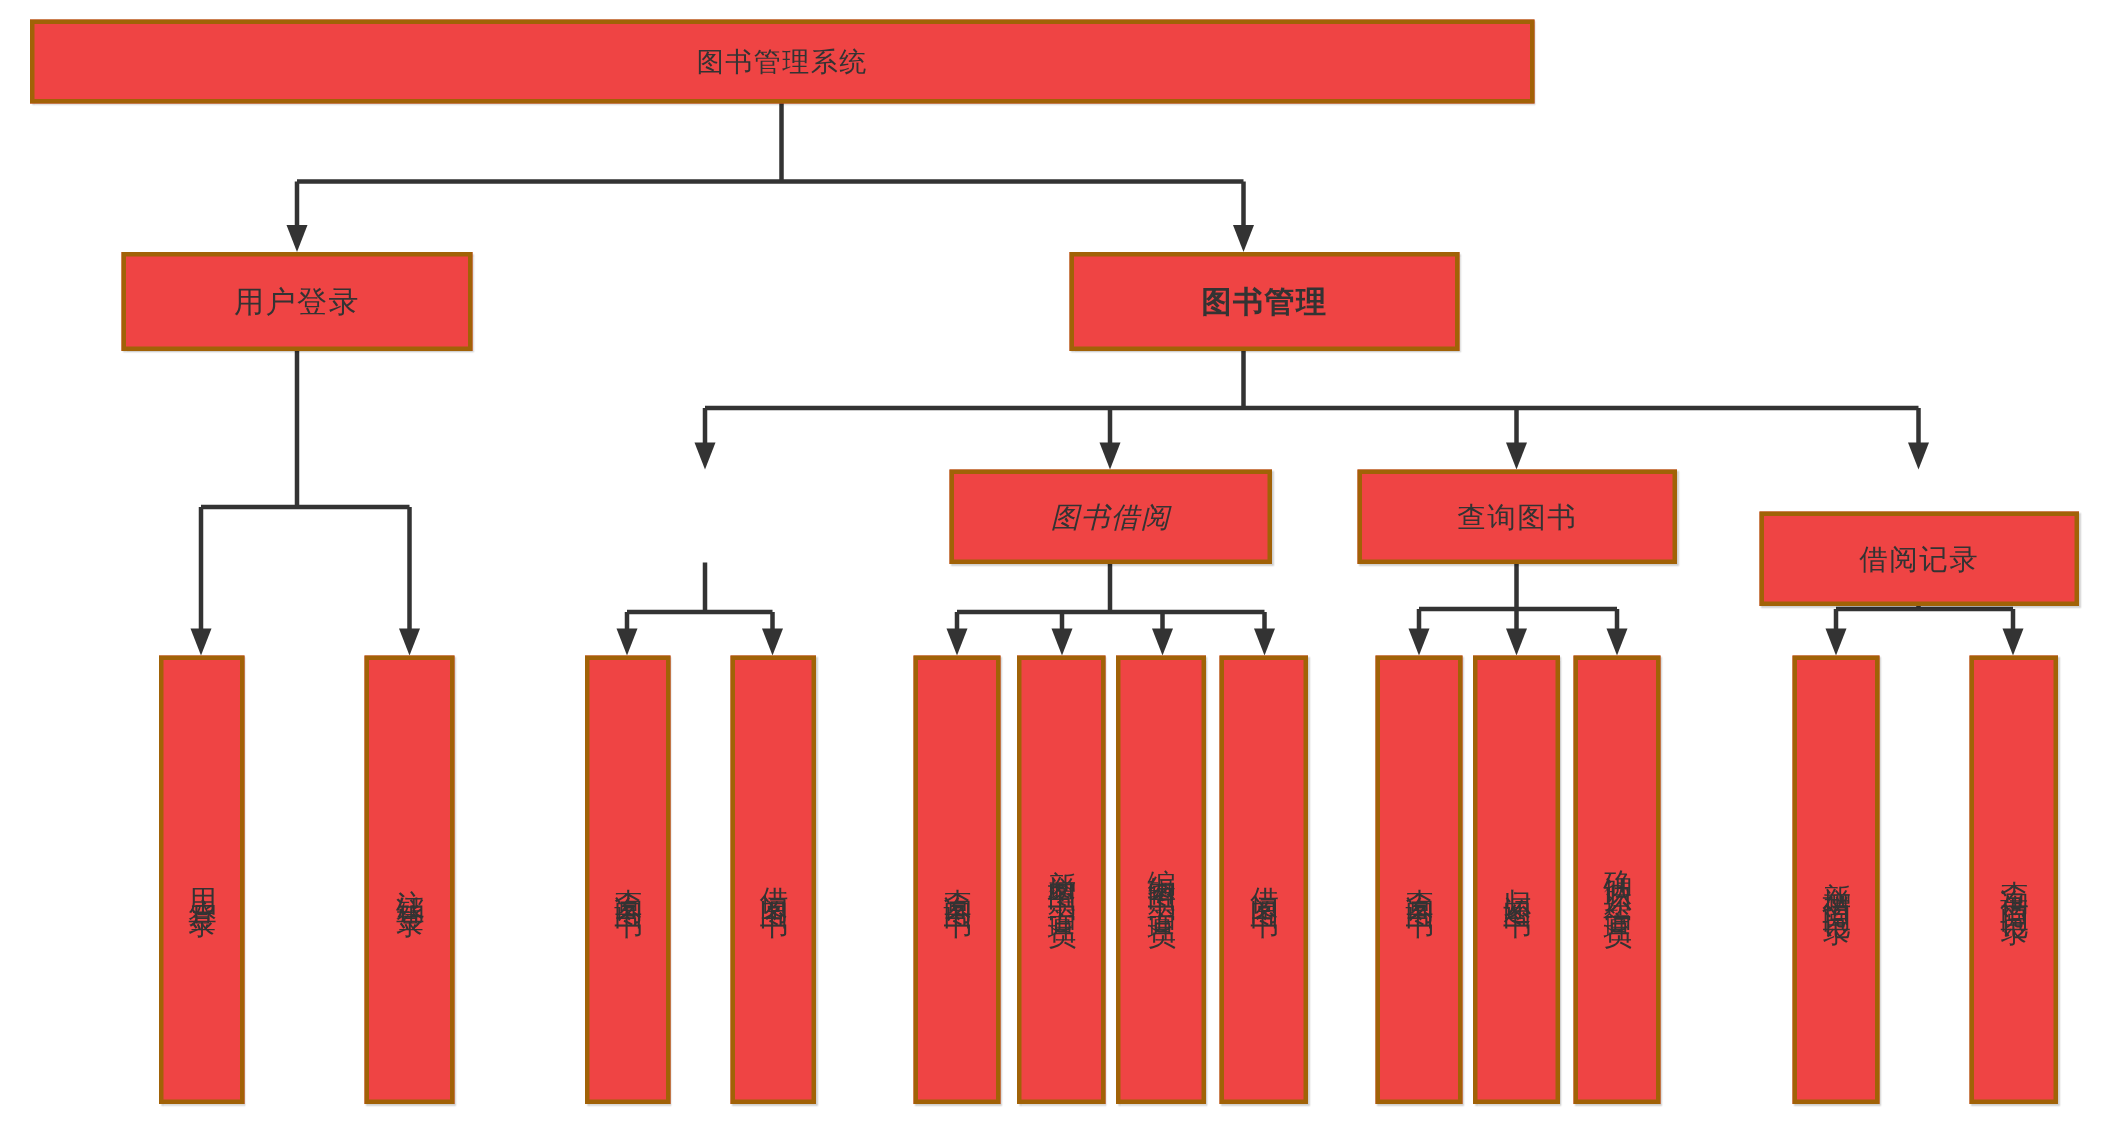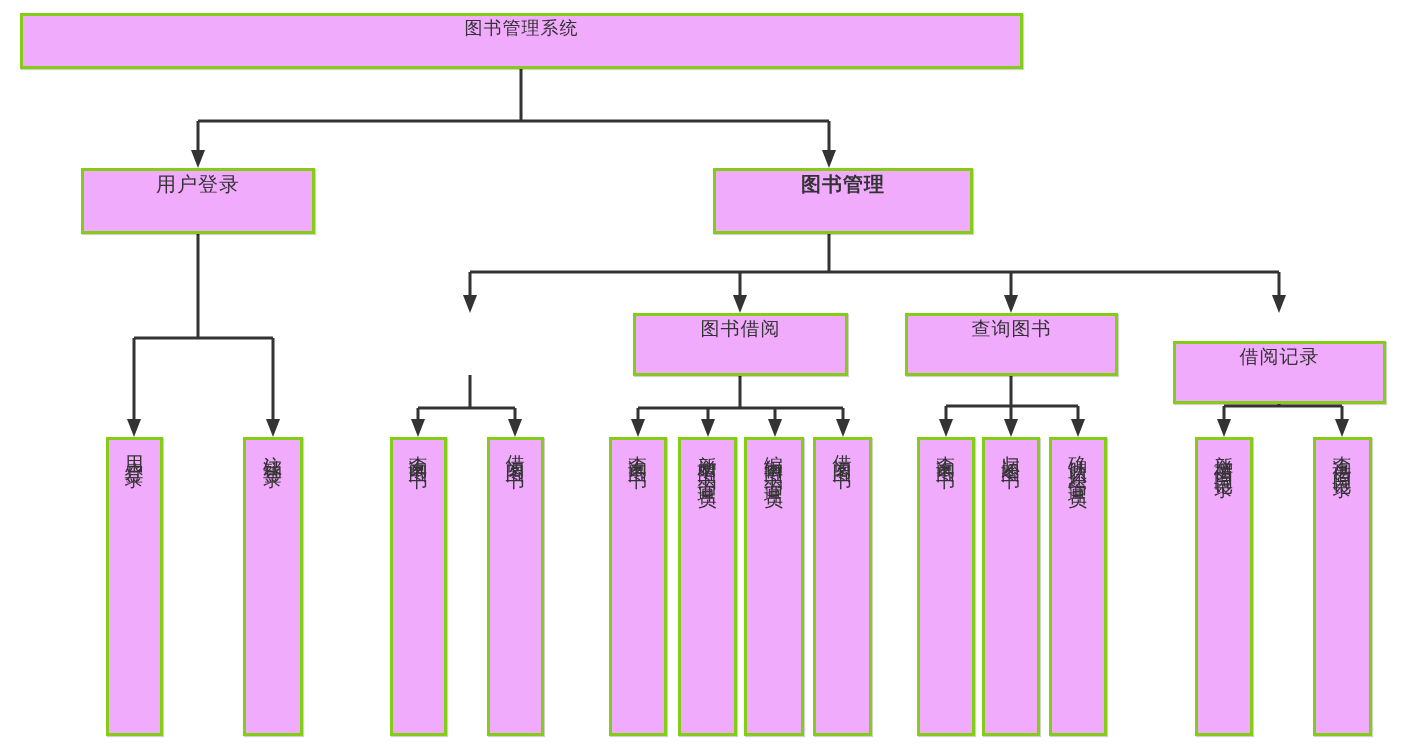--- a/index.html
+++ b/index.html
@@ -19,24 +19,24 @@
   .connectors {
     position: absolute;
     left: 0;
     top: 0;
     width: 1405px;
     height: 747px;
   }
   .box {
     position: absolute;
     box-sizing: border-box;
-    border: 3px solid #84cc16;
-    background: #f0abfc;
+    border: 3px solid #a16207;
+    background: #ef4444;
     display: flex;
-    align-items: flex-start;
+    align-items: center;
     justify-content: center;
     box-shadow: 1px 1px 1px rgba(0,0,0,0.18);
   }
   .box.root span { font-size: 18px; letter-spacing: 1px; }
   .box.lvl2 span { font-size: 20px; letter-spacing: 1px; }
   .box.lvl3 span { font-size: 19px; letter-spacing: 1px; }
   .leaf .vtext {
     writing-mode: vertical-rl;
     text-orientation: mixed;
     font-size: 19px;
@@ -103,21 +103,21 @@
     <span>图书管理系统</span>
   </div>
 
   <div class="box lvl2" style="left:81px; top:168px; width:234px; height:66px;">
     <span>用户登录</span>
   </div>
   <div class="box lvl2" style="left:713px; top:168px; width:260px; height:66px;font-weight:bold;">
     <span>图书管理</span>
   </div>
 
-  <div class="box lvl3" style="left:633px; top:313px; width:215px; height:63px;">
+  <div class="box lvl3" style="left:633px; top:313px; width:215px; height:63px;font-style:italic;">
     <span>图书借阅</span>
   </div>
   <div class="box lvl3" style="left:905px; top:313px; width:213px; height:63px;">
     <span>查询图书</span>
   </div>
   <div class="box lvl3" style="left:1173px; top:313px; width:213px; height:63px;margin-top:28px;">
     <span>借阅记录</span>
   </div>
 
   <div class="box leaf" style="left:106px; top:437px; width:57px; height:299px;">

